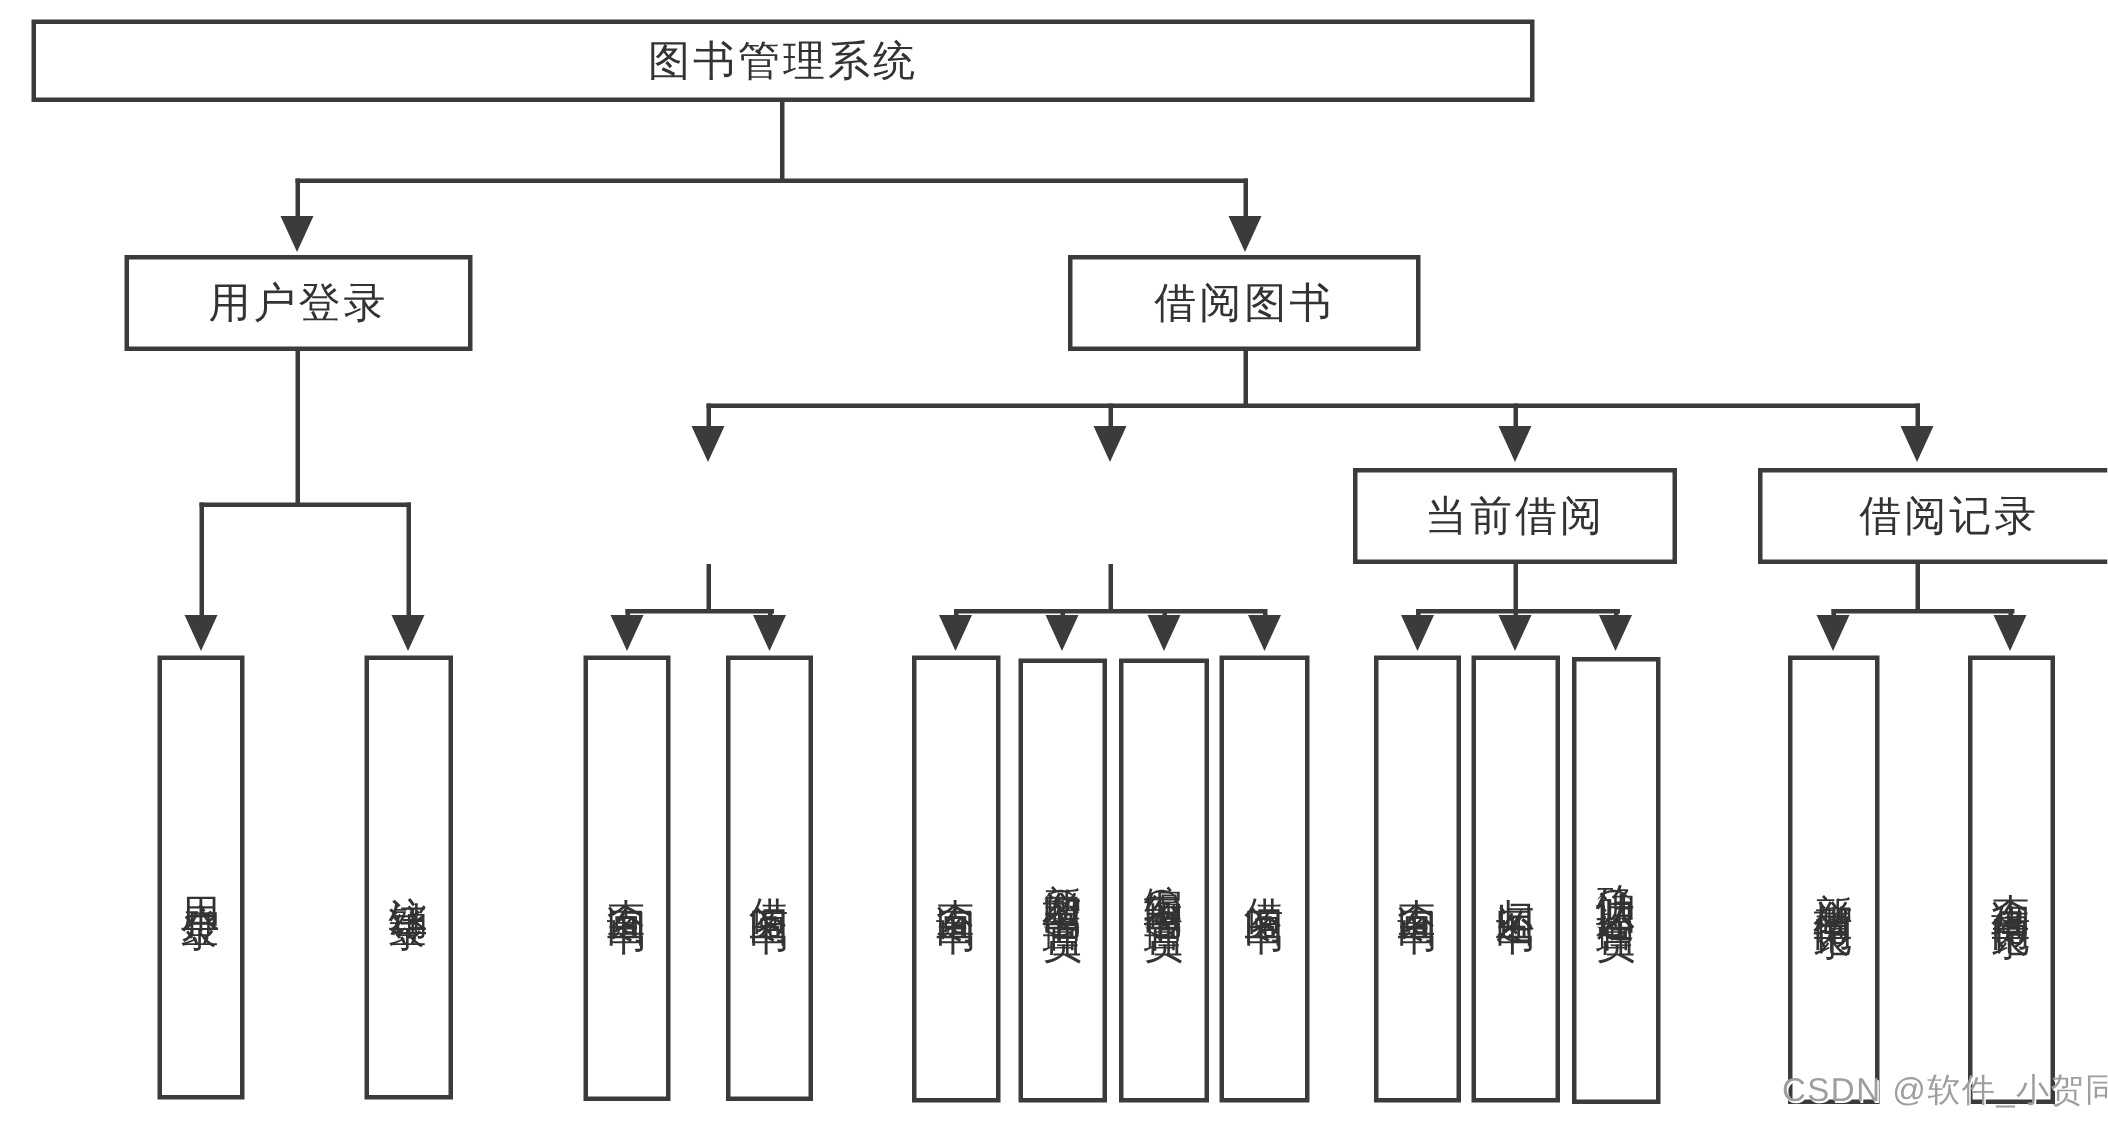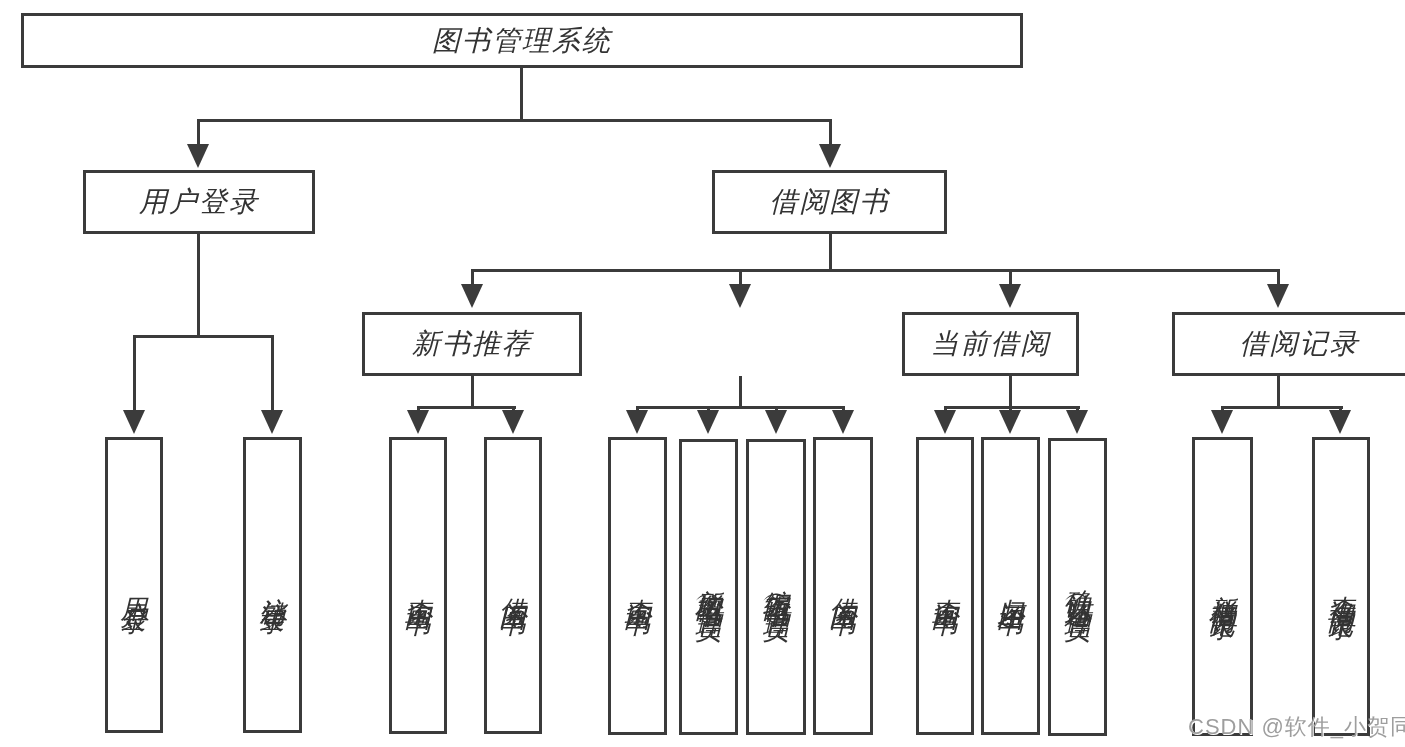--- a/index.html
+++ b/index.html
@@ -24,21 +24,20 @@
     background: var(--bg);
     display: flex;
     align-items: center;
     justify-content: center;
   }
   .box .lbl {
     font-size: 28px;
     color: var(--text);
     letter-spacing: 2px;
     white-space: nowrap;
-    font-style: italic;
   }
   .vbox .lbl {
     writing-mode: vertical-rl;
     text-orientation: mixed;
     font-size: 26px;
     letter-spacing: 4px;
     line-height: 1;
     white-space: nowrap;
   }
   .hl { position: absolute; height: 3px; background: var(--line); }
@@ -96,24 +95,21 @@
   <div class="hl" style="left:471px;top:269px;width:809px"></div>
   <div class="vl" style="left:471px;top:269px;height:18px"></div>
   <div class="arr" style="left:461px;top:284px"></div>
   <div class="vl" style="left:739px;top:269px;height:18px"></div>
   <div class="arr" style="left:729px;top:284px"></div>
   <div class="vl" style="left:1009px;top:269px;height:18px"></div>
   <div class="arr" style="left:999px;top:284px"></div>
   <div class="vl" style="left:1277px;top:269px;height:18px"></div>
   <div class="arr" style="left:1267px;top:284px"></div>
 
-  <div class="box" style="left:362px;top:312px;width:220px;height:64px">
-    <span class="lbl">新书推荐</span>
-  </div>
-  <div class="box" style="left:902px;top:312px;width:177px;height:64px">
+  <div class="box" style="left:902px;top:312px;width:216px;height:64px">
     <span class="lbl">当前借阅</span>
   </div>
   <div class="box" style="left:1172px;top:312px;width:255px;height:64px">
     <span class="lbl">借阅记录</span>
   </div>
 
   <div class="vl" style="left:471px;top:376px;height:32px"></div>
   <div class="hl" style="left:417px;top:406px;width:99px"></div>
   <div class="vl" style="left:417px;top:406px;height:8px"></div>
   <div class="arr" style="left:407px;top:410px"></div>

